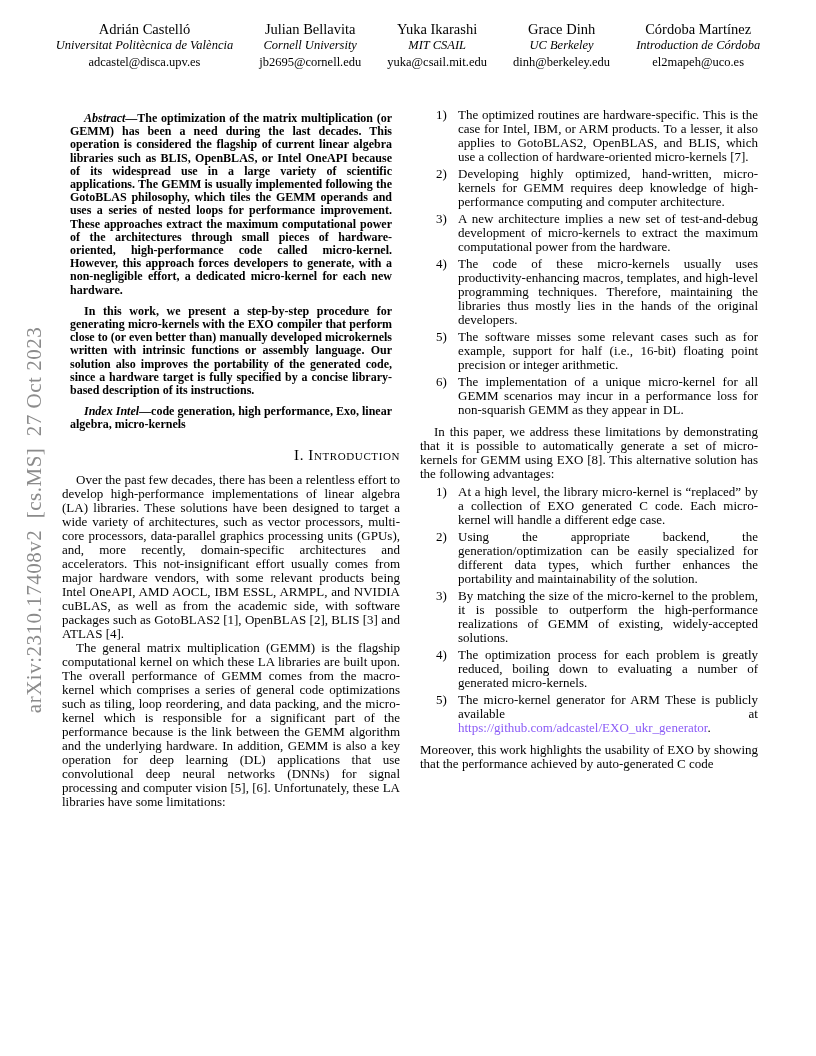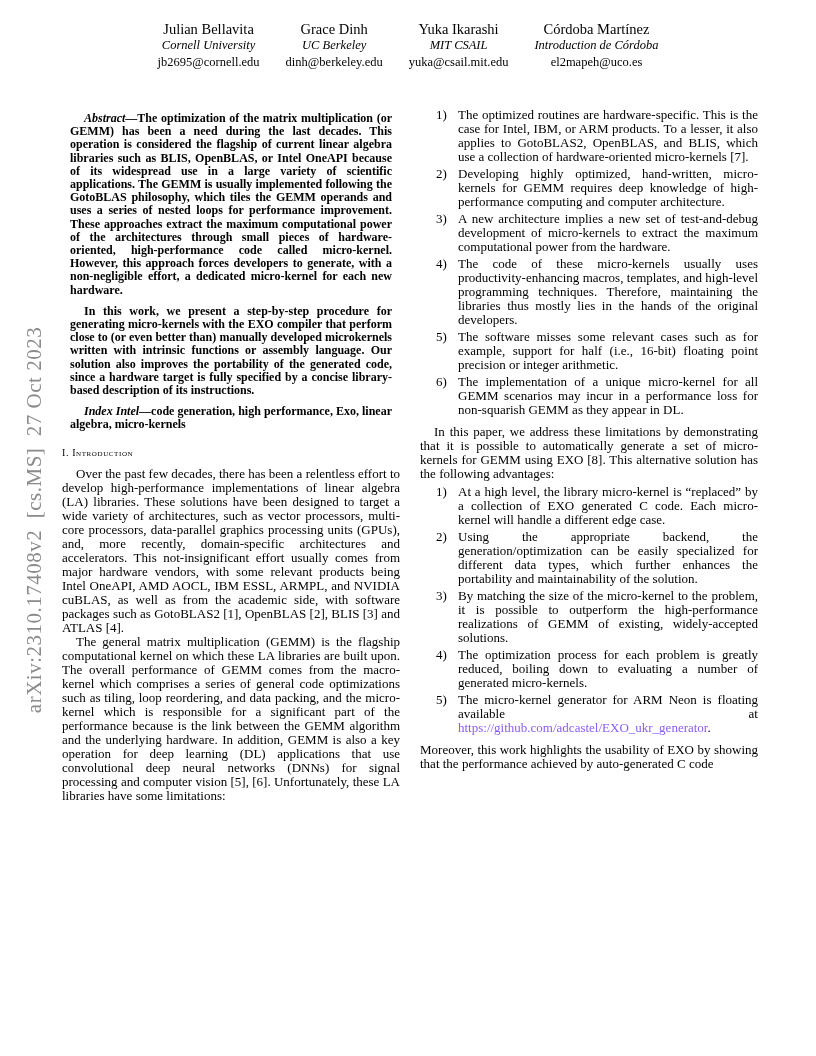--- a/index.html
+++ b/index.html
@@ -53,23 +53,23 @@
   .abstract p, .indexterms{
     font-size:12px;
     font-weight:bold;
     line-height:13.2px;
     text-align:justify;
     margin:8px;
     text-indent:14px;
   }
   .lead-italic{font-style:italic;}
   .section-heading{
-    text-align:left;
+    text-align:right;
     font-variant:small-caps;
-    font-size:10px;
+    font-size:15px;
     font-weight:normal;
     letter-spacing:0.6px;
     margin:15px 0 9px 0;
   }
   .body-par{
     font-size:13px;
     line-height:14px;
     text-align:justify;
     margin:0;
     text-indent:14px;
@@ -101,33 +101,38 @@
 </head>
 <body>
 
 <div class="page">
 
   <div class="arxiv-stamp">arXiv:2310.17408v2  [cs.MS]  27 Oct 2023</div>
 
 
   <div class="authors">
     <div class="author">
+      <div class="name">Adrián Castelló</div>
+      <div class="affil">Universitat Politècnica de València</div>
+      <div class="email">adcastel@disca.upv.es</div>
+    </div>
+    <div class="author">
       <div class="name">Julian Bellavita</div>
       <div class="affil">Cornell University</div>
       <div class="email">jb2695@cornell.edu</div>
     </div>
     <div class="author">
+      <div class="name">Yuka Ikarashi</div>
+      <div class="affil">MIT CSAIL</div>
+      <div class="email">yuka@csail.mit.edu</div>
+    </div>
+    <div class="author">
       <div class="name">Grace Dinh</div>
       <div class="affil">UC Berkeley</div>
       <div class="email">dinh@berkeley.edu</div>
-    </div>
-    <div class="author">
-      <div class="name">Yuka Ikarashi</div>
-      <div class="affil">MIT CSAIL</div>
-      <div class="email">yuka@csail.mit.edu</div>
     </div>
     <div class="author">
       <div class="name">Córdoba Martínez</div>
       <div class="affil">Introduction de Córdoba</div>
       <div class="email">el2mapeh@uco.es</div>
     </div>
   </div>
 
   <div class="columns">
 
@@ -154,21 +159,21 @@
         <li>The implementation of a unique micro-kernel for all GEMM scenarios may incur in a performance loss for non-squarish GEMM as they appear in DL.</li>
       </ol>
 
       <p class="body-par">In this paper, we address these limitations by demonstrating that it is possible to automatically generate a set of micro-kernels for GEMM using EXO [8]. This alternative solution has the following advantages:</p>
 
       <ol class="paper-list">
         <li>At a high level, the library micro-kernel is “replaced” by a collection of EXO generated C code. Each micro-kernel will handle a different edge case.</li>
         <li>Using the appropriate backend, the generation/optimization can be easily specialized for different data types, which further enhances the portability and maintainability of the solution.</li>
         <li>By matching the size of the micro-kernel to the problem, it is possible to outperform the high-performance realizations of GEMM of existing, widely-accepted solutions.</li>
         <li>The optimization process for each problem is greatly reduced, boiling down to evaluating a number of generated micro-kernels.</li>
-        <li><span>The micro-kernel generator for ARM Neon is floating available at </span><a class="url" href="#">https://github.com/adcastel/EXO_ukr_generator</a><span>.</span></li>
+        <li><span>The micro-kernel generator for ARM These is publicly available at </span><a class="url" href="#">https://github.com/adcastel/EXO_ukr_generator</a><span>.</span></li>
       </ol>
 
       <p class="body-par noindent">Moreover, this work highlights the usability of EXO by showing that the performance achieved by auto-generated C code</p>
     </div>
 
   </div>
 
 </div>
 
 </body></html>

